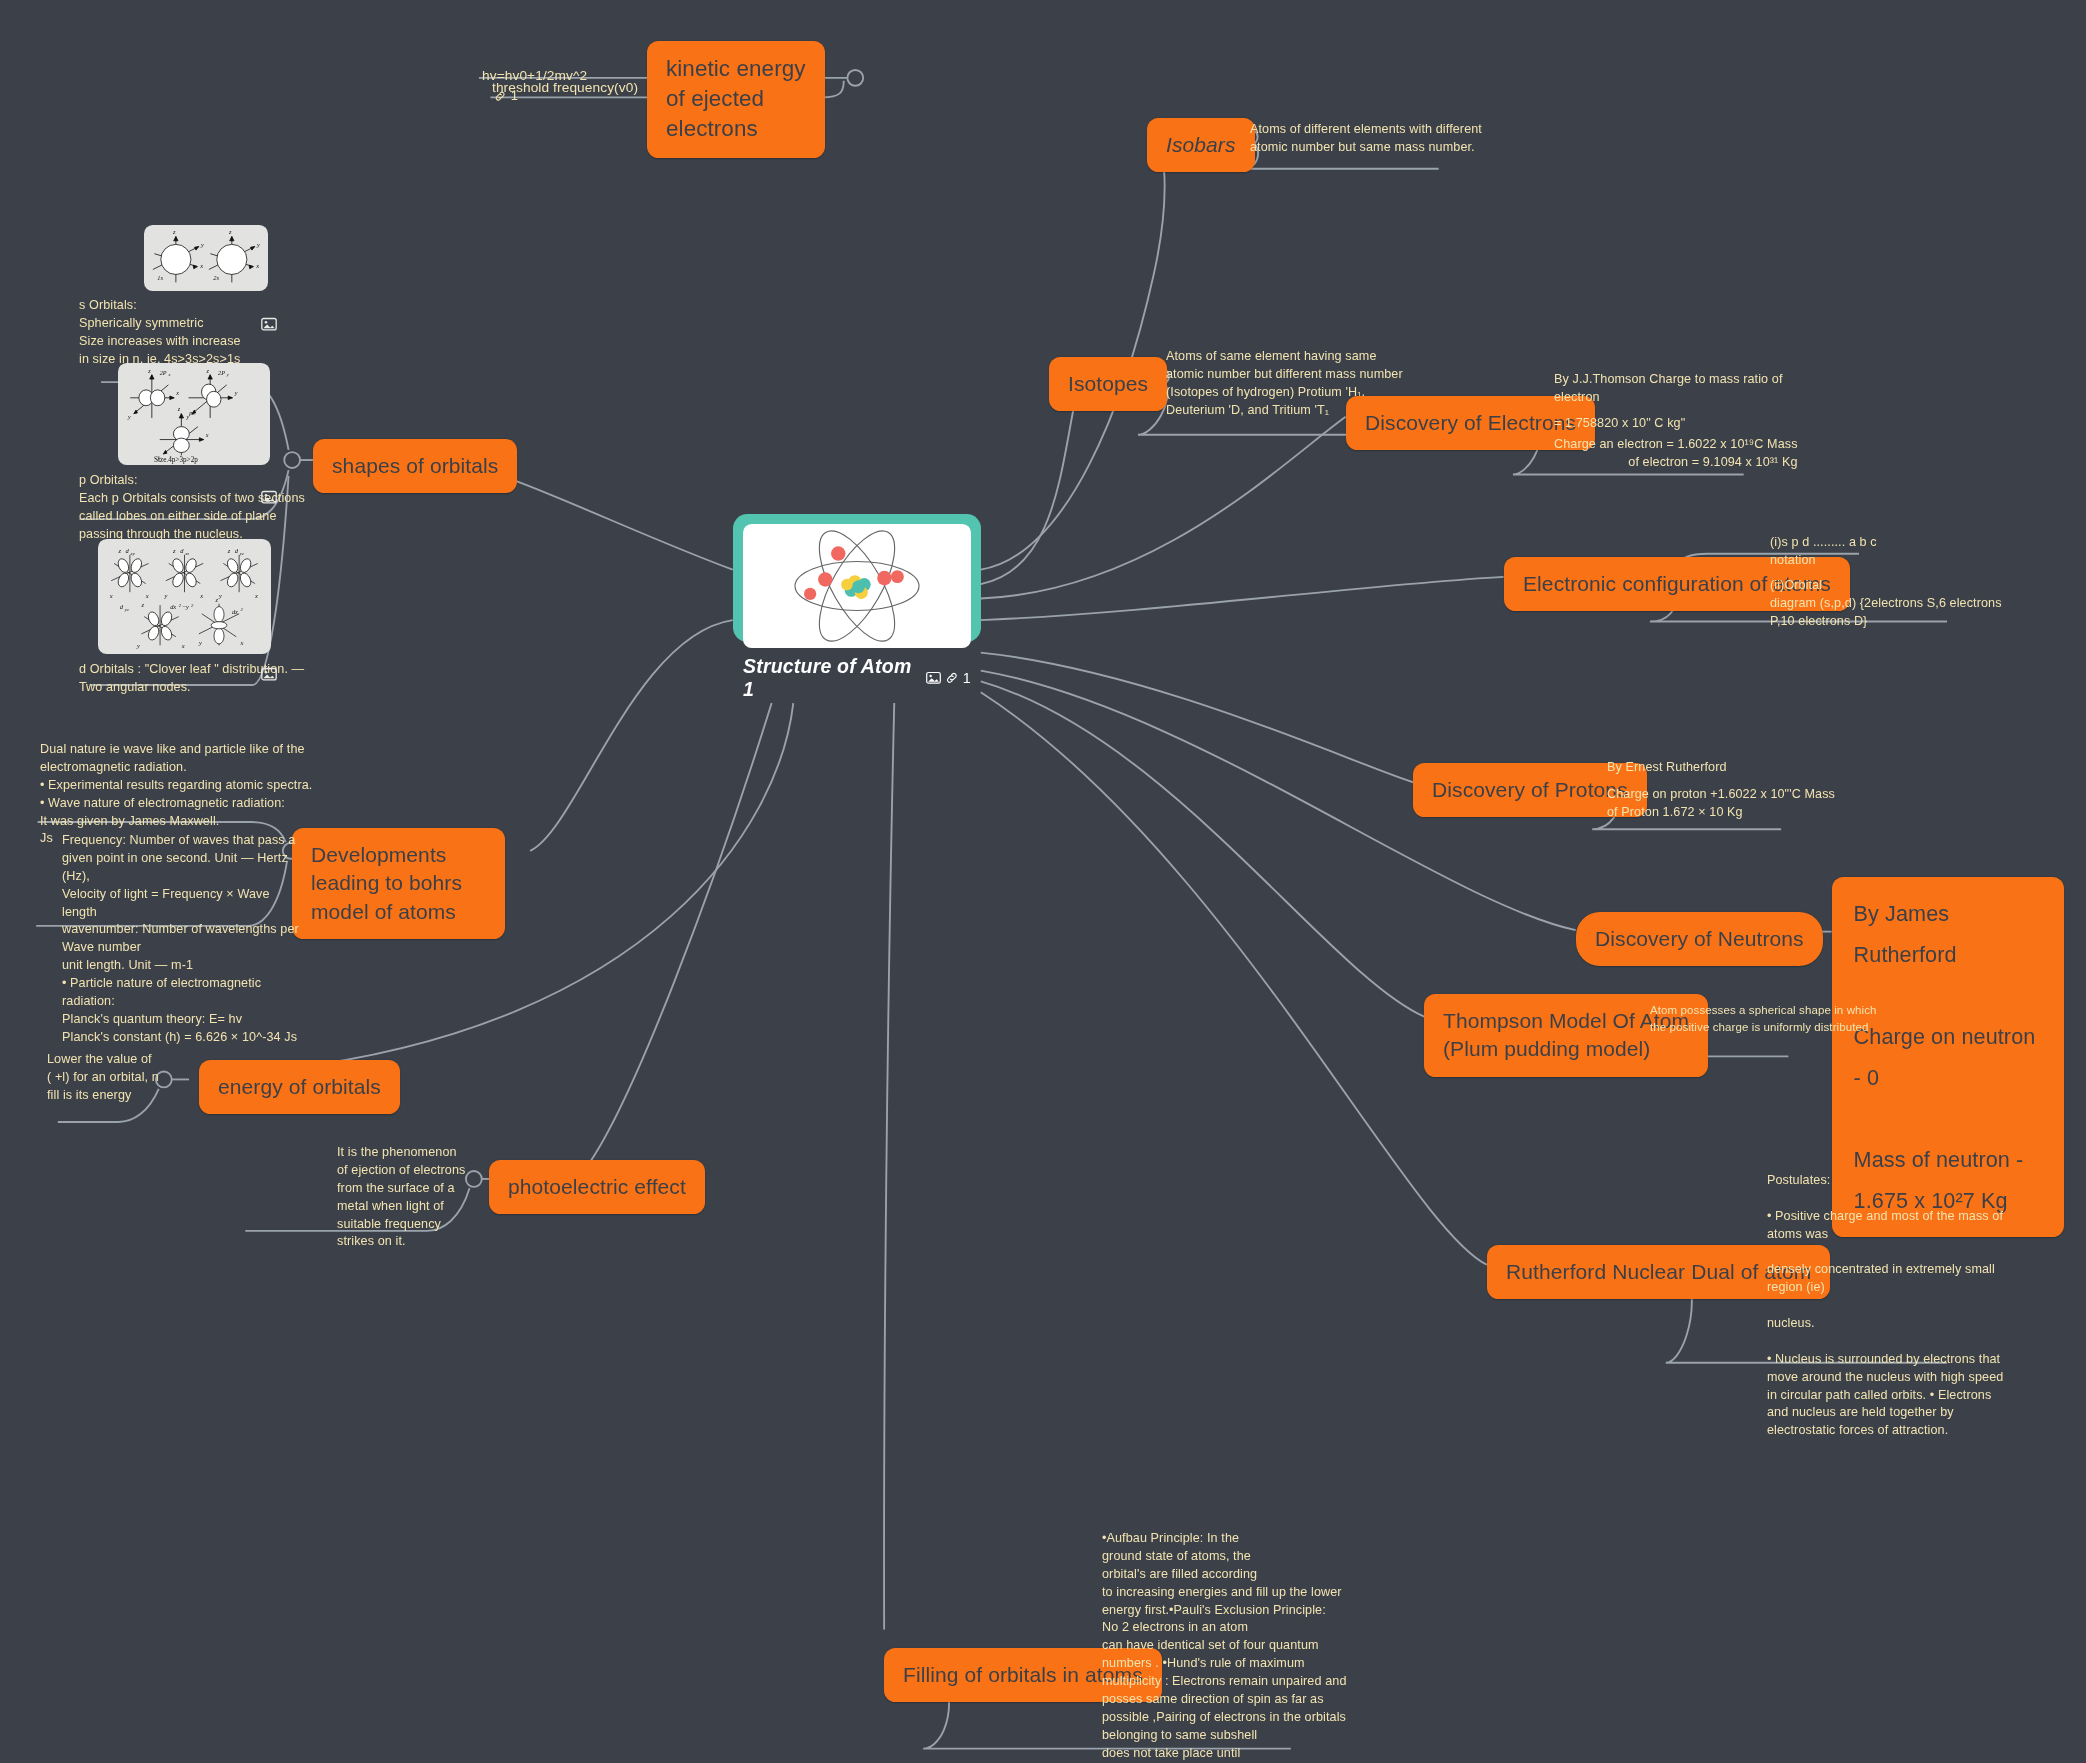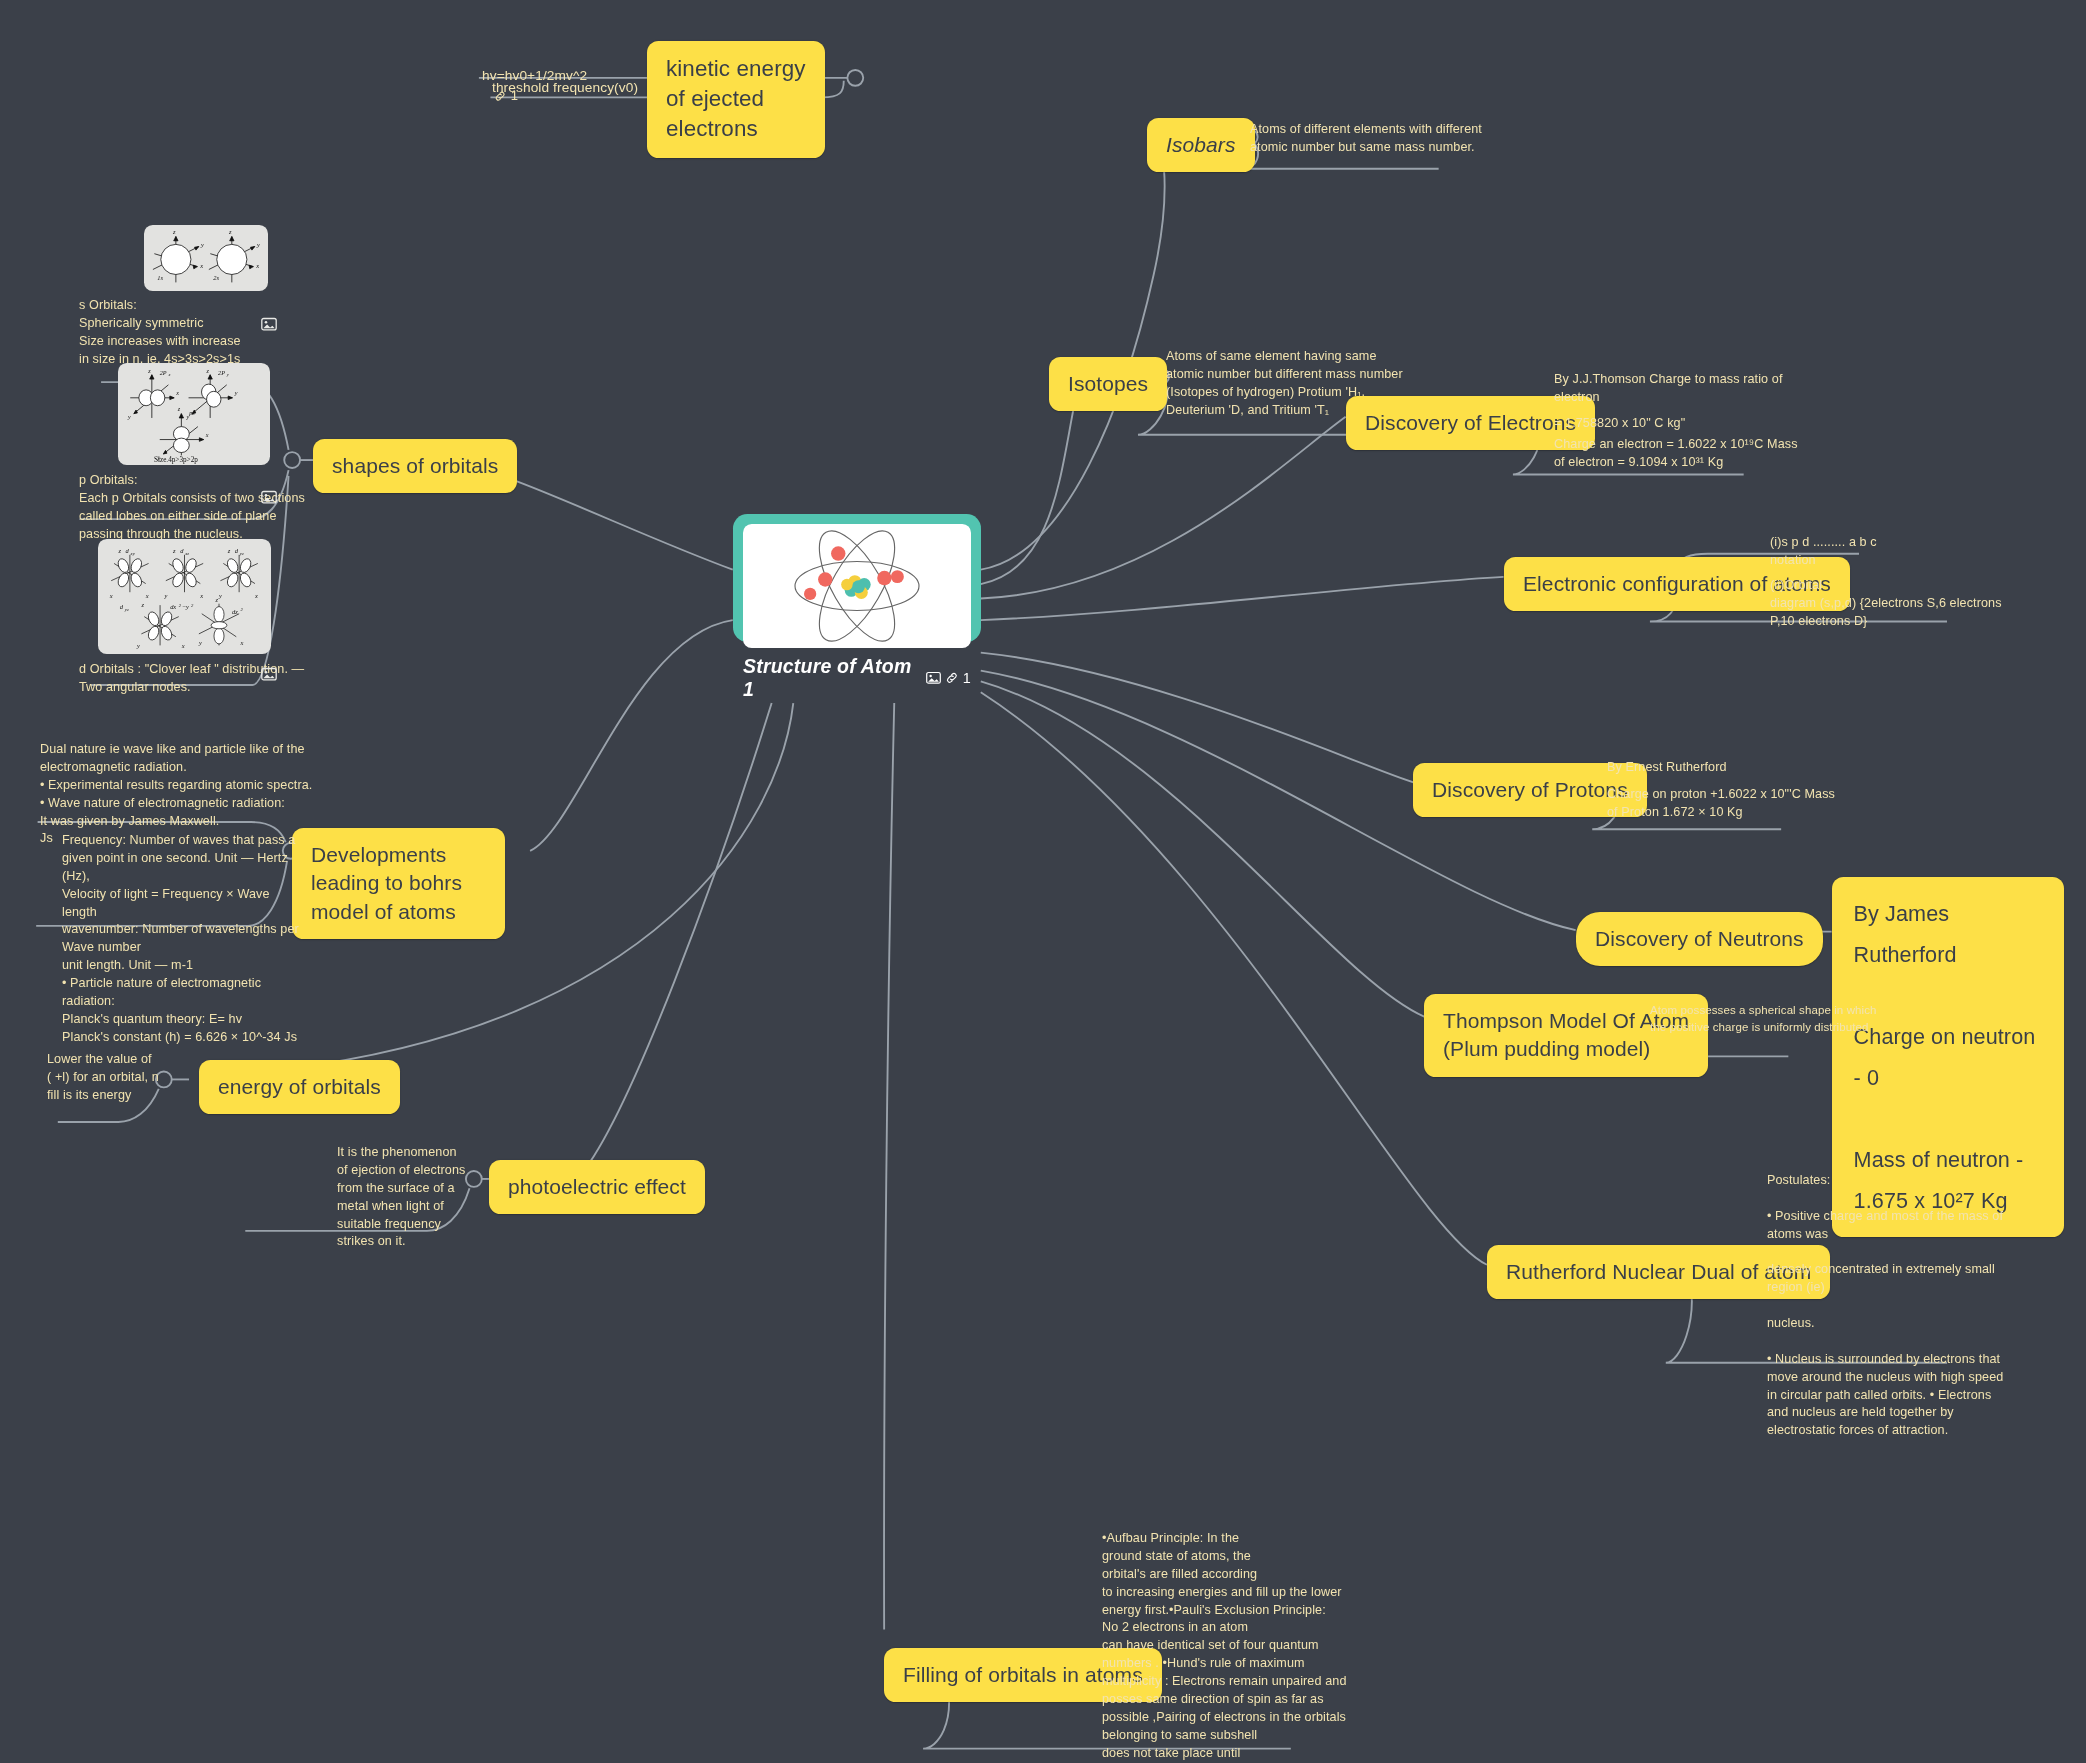--- a/index.html
+++ b/index.html
@@ -13,21 +13,21 @@
     width: 2087px;
     height: 1763px;
     background: #3b4049;
     overflow: hidden;
   }
   #wires { position: absolute; inset: 0; width: 2087px; height: 1763px; pointer-events: none; }
 
   
   .node {
     position: absolute;
-    background: #fde047;
+    background: #f97316;
     color: #3a3f48;
     border-radius: 11.5px;
     padding: 13px 19px;
     font-size: 21px;
     line-height: 1.35;
     letter-spacing: 0.1px;
     white-space: pre-line;
     box-shadow: 0 0.7px 1.4px rgba(0,0,0,.25);
   }
   .node.big { font-size: 22.4px; }
@@ -227,21 +227,21 @@
   <div class="node" style="left:1049px; top:357px;">Isotopes</div>
   <div class="note" style="left:1166px; top:348px;">Atoms of same element having same
 atomic number but different mass number
 (Isotopes of hydrogen) Protium 'H₁,
 Deuterium 'D, and Tritium 'T₁</div>
 
   <div class="node" style="left:1346px; top:396px;">Discovery of Electrons</div>
   <div class="note" style="left:1554px; top:371px;">By J.J.Thomson Charge to mass ratio of
 electron</div>
   <div class="note" style="left:1554px; top:415px;">= 1.758820 x 10" C kg"</div>
-  <div class="note" style="left:1554px; top:436px;">Charge an electron = 1.6022 x 10¹⁹C Mass
+  <div class="note" style="left:1554px; top:436px;text-align:right;">Charge an electron = 1.6022 x 10¹⁹C Mass
 of electron = 9.1094 x 10³¹ Kg</div>
 
   <div class="node" style="left:1504px; top:557px;">Electronic configuration of atoms</div>
   <div class="note" style="left:1770px; top:534px;">(i)s p d ......... a b c
 notation</div>
   <div class="note" style="left:1770px; top:577px;">(ii)Orbital
 diagram  (s,p,d)   {2electrons S,6 electrons
 P,10 electrons D}</div>
 
   <div class="node" style="left:1413px; top:763px;">Discovery of Protons</div>

